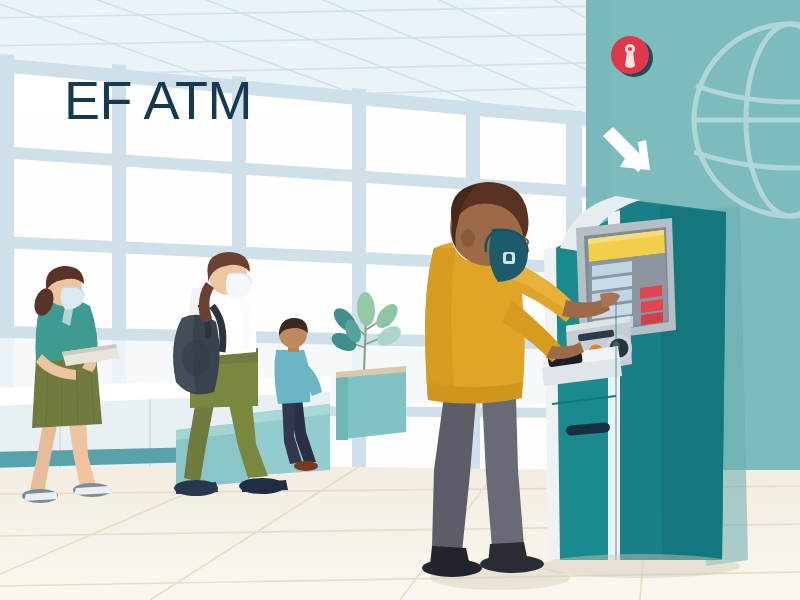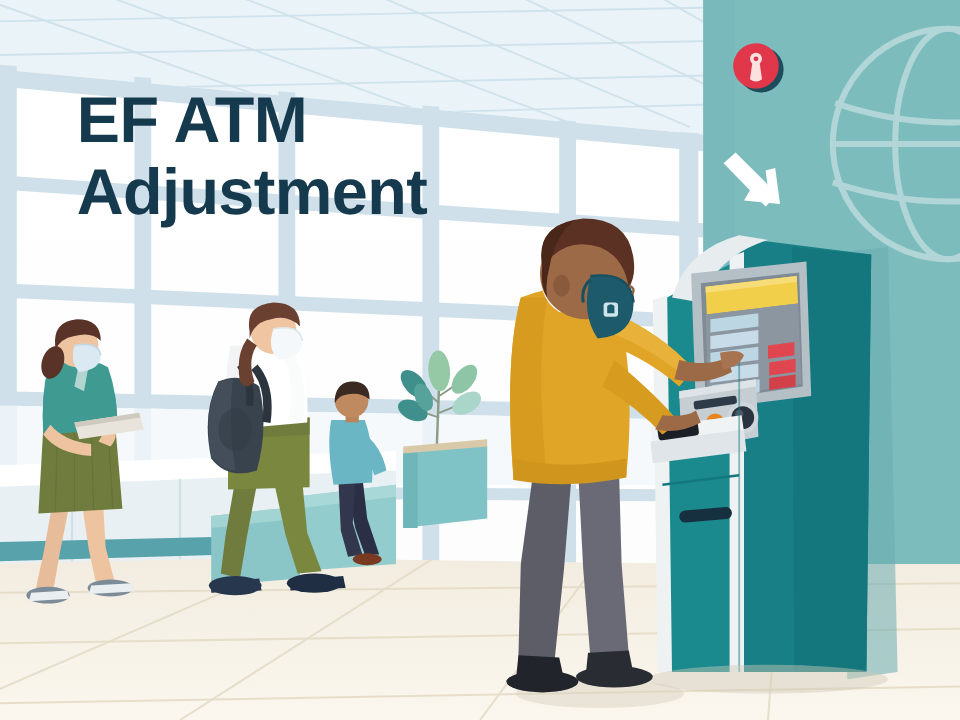--- a/index.html
+++ b/index.html
@@ -2,21 +2,21 @@
 <html><head>
 <meta charset="utf-8">
 <style>
   html,body{margin:0;padding:0;background:#fff;}
   body{font-family:"Liberation Sans",sans-serif;}
   #scene{position:relative;width:800px;height:600px;overflow:hidden;background:#fbfaf6;}
   #scene svg{display:block;}
   #title-block{
     position:absolute;left:64px;top:72px;width:430px;
     font-family:"Liberation Sans",sans-serif;
-    font-weight:700;color:#15394d;line-height:1.04;
+    font-weight:400;color:#15394d;line-height:1.04;
     letter-spacing:-0.5px;z-index:40;pointer-events:none;
   }
   #title-block .tl{display:block;font-size:54px;white-space:nowrap;}
   #title-block .tl:nth-child(2){margin-top:4px;}
   #title-block .tl:nth-child(3){margin-top:4px;}
 </style>
 </head>
 <body>
 
 <div id="scene">
@@ -369,16 +369,15 @@
           <path d="M627 52 L633 52 L635 66 Q630 70 625 66 Z"></path>
           <circle cx="630" cy="49" r="2" fill="#e0374a"></circle>
         </g>
       </g>
 
     </g>
   </svg>
 
   <div id="title-block">
     <span class="tl">EF ATM</span>
-    <span class="tl">Adjustment</span>
   </div>
 
 </div>
 
 </body></html>

